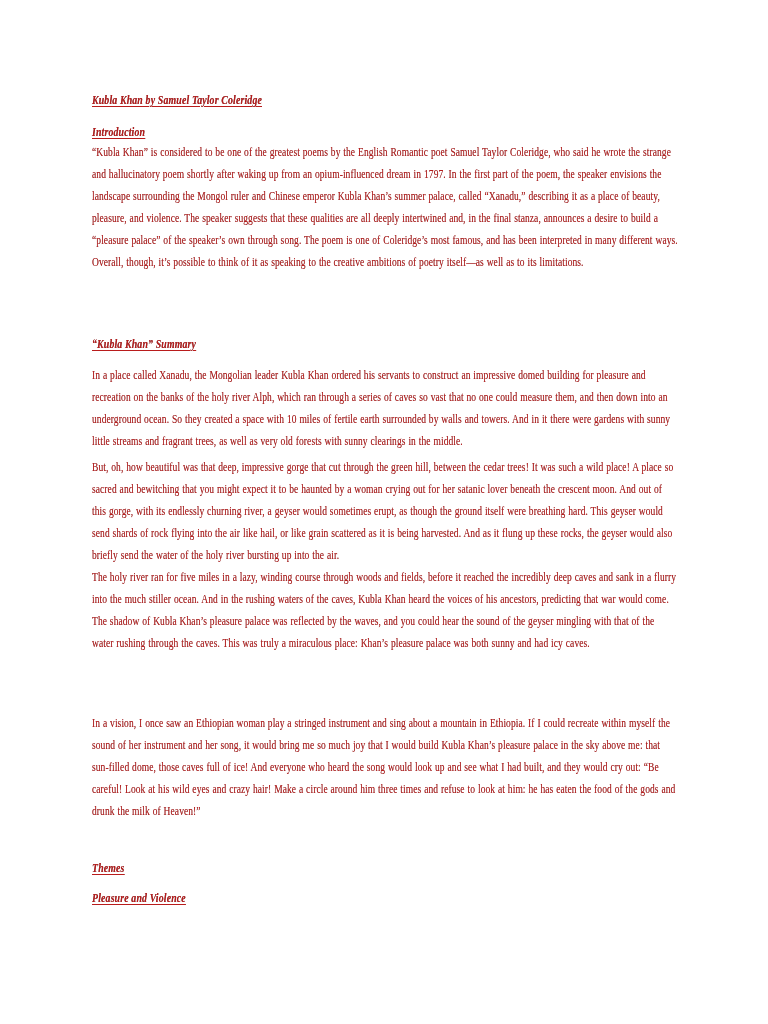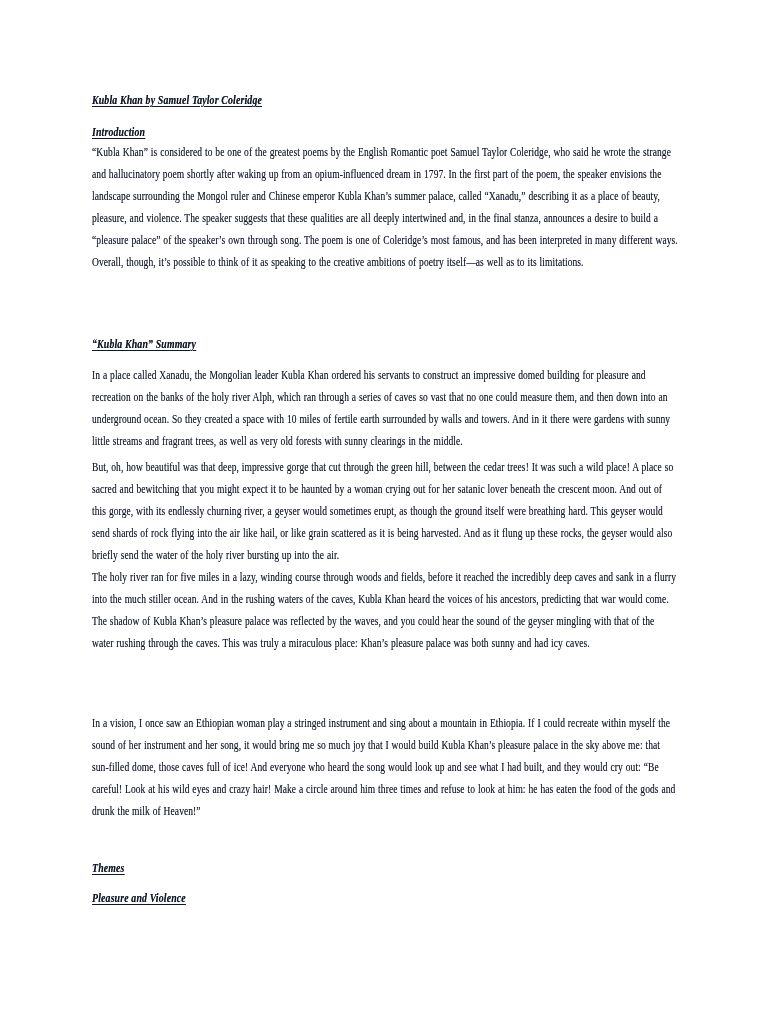--- a/index.html
+++ b/index.html
@@ -7,21 +7,21 @@
     padding: 0;
     background: #ffffff;
   }
   .page {
     position: relative;
     width: 768px;
     height: 1024px;
     background: #ffffff;
     overflow: hidden;
     font-family: "Liberation Serif", serif;
-    color: #0f172a;
+    color: #b91c1c;
   }
   
   .block {
     position: absolute;
     left: 92px;
     width: 752px;
     transform: scaleX(0.78);
     transform-origin: 0 0;
   }
   .heading {

